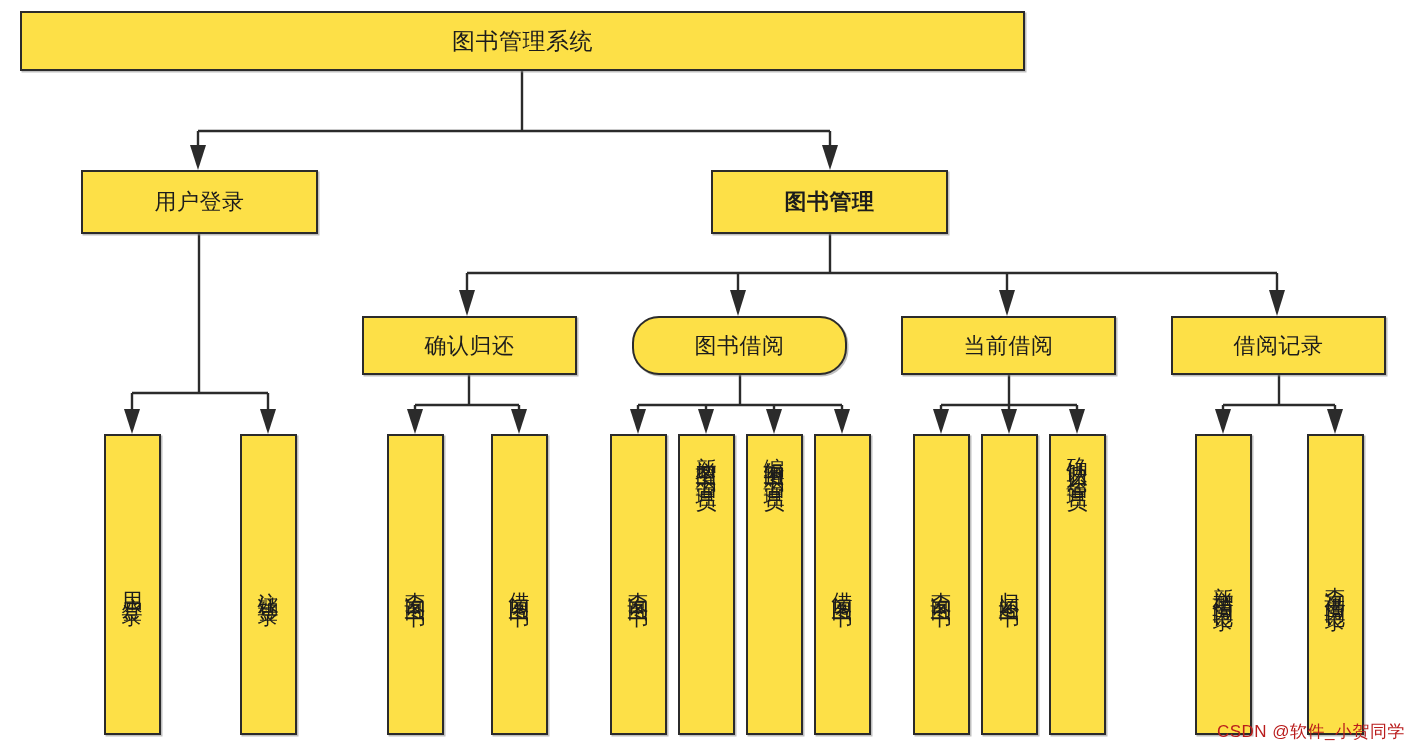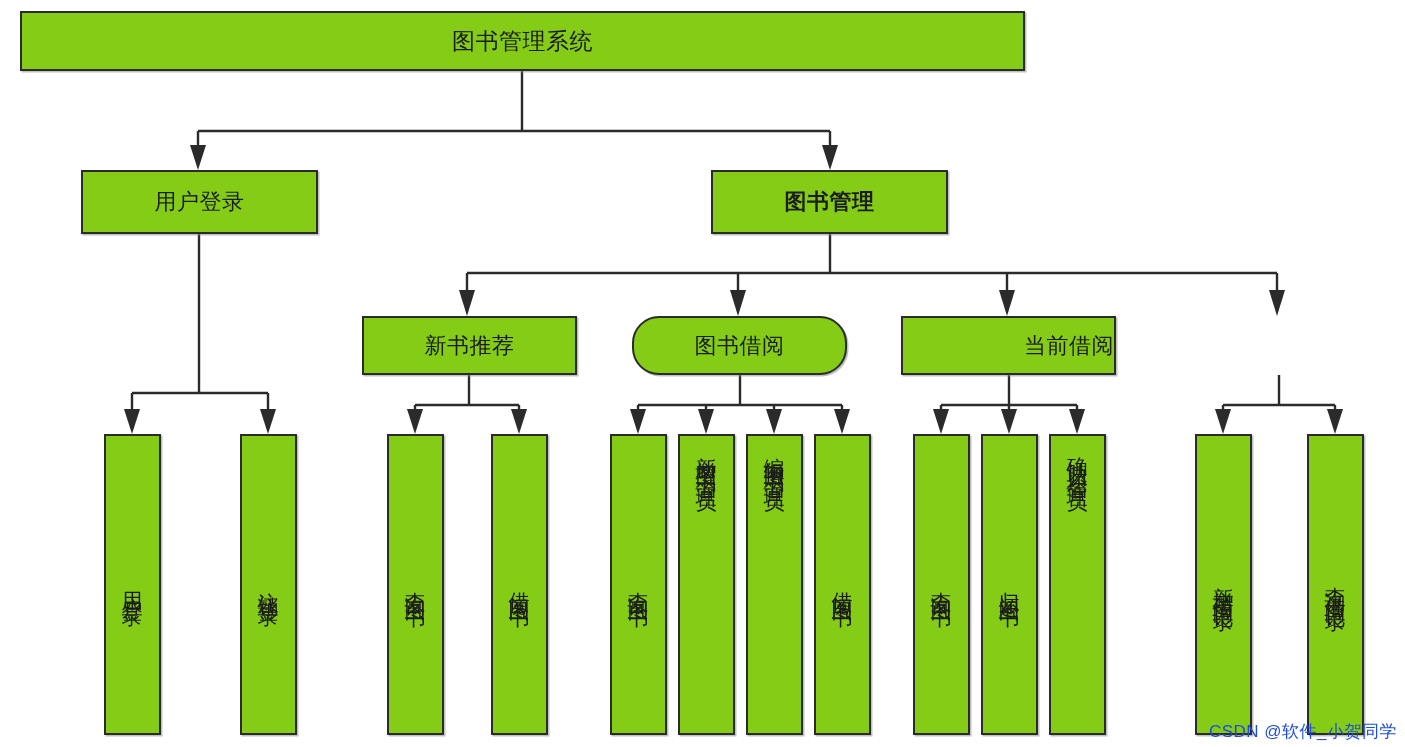--- a/index.html
+++ b/index.html
@@ -32,21 +32,21 @@
     stroke-width: 2.4;
     fill: none;
   }
   #connectors polygon {
     fill: #2b2b2b;
   }
   
   .node {
     position: absolute;
     box-sizing: border-box;
-    background: #84cc16;
+    background: #fde047;
     border: 2.6px solid #2b2b2b;
     box-shadow: 1.5px 1.5px 0 0 rgba(140,140,140,0.55);
     display: flex;
     align-items: center;
     justify-content: center;
     color: #1c1c1c;
   }
   .node .label {
     font-size: 22px;
     line-height: 1.15;
@@ -72,24 +72,24 @@
     white-space: nowrap;
     text-align: left;
   }
   .node.leaf.center-text {
     align-items: center;
     padding-top: 0;
   }
   
   #watermark {
     position: absolute;
-    right: 8px;
+    right: 0;
     bottom: 4px;
     font-size: 17px;
-    color: #1d4ed8;
+    color: #b91c1c;
     letter-spacing: 0.5px;
     white-space: nowrap;
     font-family: "Liberation Sans", "DejaVu Sans", sans-serif;
   }
 </style>
 </head>
 <body>
 
 <div id="canvas">
 
@@ -163,31 +163,34 @@
 
   <div class="node l2" style="left:81px; top:170px; width:237px; height:64px;">
     <span class="label">用户登录</span>
   </div>
 
   <div class="node l2" style="left:711px; top:170px; width:237px; height:64px;font-weight:bold;">
     <span class="label">图书管理</span>
   </div>
 
   <div class="node l3" style="left:362px; top:316px; width:215px; height:59px;">
-    <span class="label">新书推荐</span>
+    <span class="label">确认归还</span>
   </div>
 
   <div class="node l3" style="left:632px; top:316px; width:215px; height:59px;border-radius:27px;">
     <span class="label">图书借阅</span>
   </div>
 
-  <div class="node l3" style="left:901px; top:316px; width:215px; height:59px;justify-content:flex-end;">
+  <div class="node l3" style="left:901px; top:316px; width:215px; height:59px;">
     <span class="label">当前借阅</span>
   </div>
 
+  <div class="node l3" style="left:1171px; top:316px; width:215px; height:59px;">
+    <span class="label">借阅记录</span>
+  </div>
 
   <div class="node leaf center-text" style="left:104px; top:434px; width:57px; height:301px;">
     <span class="label">用户登录</span>
   </div>
   <div class="node leaf center-text" style="left:240px; top:434px; width:57px; height:301px;">
     <span class="label">注销登录</span>
   </div>
 
   <div class="node leaf center-text" style="left:387px; top:434px; width:57px; height:301px;">
     <span class="label">查询图书</span>

